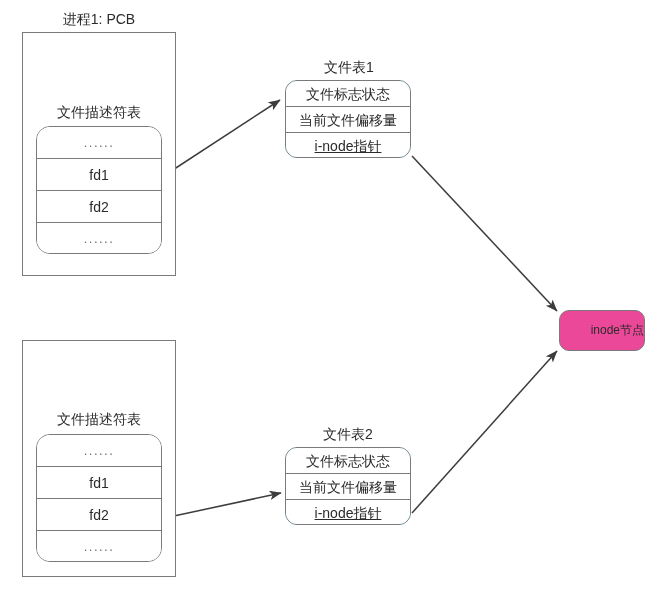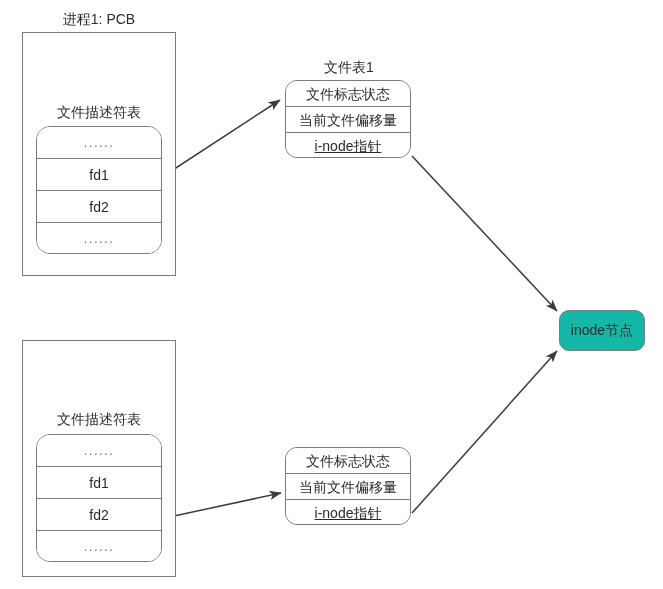--- a/index.html
+++ b/index.html
@@ -82,28 +82,28 @@
   }
   .ft-row:last-child {
     border-bottom: none;
     text-decoration: underline;
   }
   
   .inode-box {
     position: absolute;
     border: 1.6px solid #7a7a7a;
     border-radius: 10px;
-    background: #14b8a6;
+    background: #ec4899;
     box-sizing: border-box;
-    font-size: 14px;
+    font-size: 12px;
     color: #2b2b2b;
     text-align: center;
     display: flex;
     align-items: center;
-    justify-content: center;
+    justify-content: flex-end;
   }
   #edges {
     position: absolute;
     left: 0;
     top: 0;
     width: 663px;
     height: 589px;
     pointer-events: none;
   }
 </style>
@@ -150,20 +150,21 @@
   </div>
 
   <div class="lbl" style="left:286px; top:58px; width:126px;">文件表1</div>
 
   <div class="file-table" style="left:285px; top:80px; width:126px; height:78px;">
     <div class="ft-row">文件标志状态</div>
     <div class="ft-row">当前文件偏移量</div>
     <div class="ft-row">i-node指针</div>
   </div>
 
+  <div class="lbl" style="left:285px; top:425px; width:126px;">文件表2</div>
 
   <div class="file-table" style="left:285px; top:447px; width:126px; height:78px;">
     <div class="ft-row">文件标志状态</div>
     <div class="ft-row">当前文件偏移量</div>
     <div class="ft-row">i-node指针</div>
   </div>
 
   <div class="inode-box" style="left:559px; top:310px; width:86px; height:41px;">
     <span>inode节点</span>
   </div>

